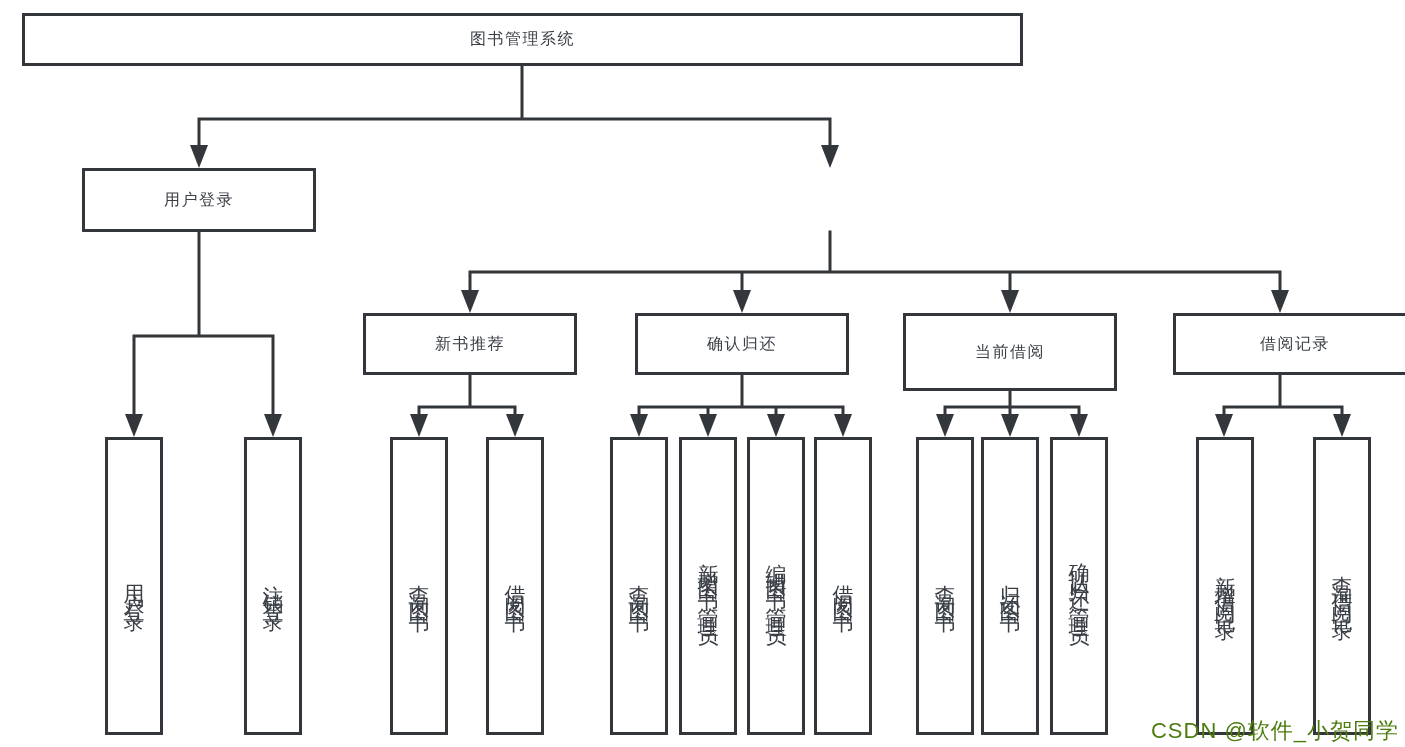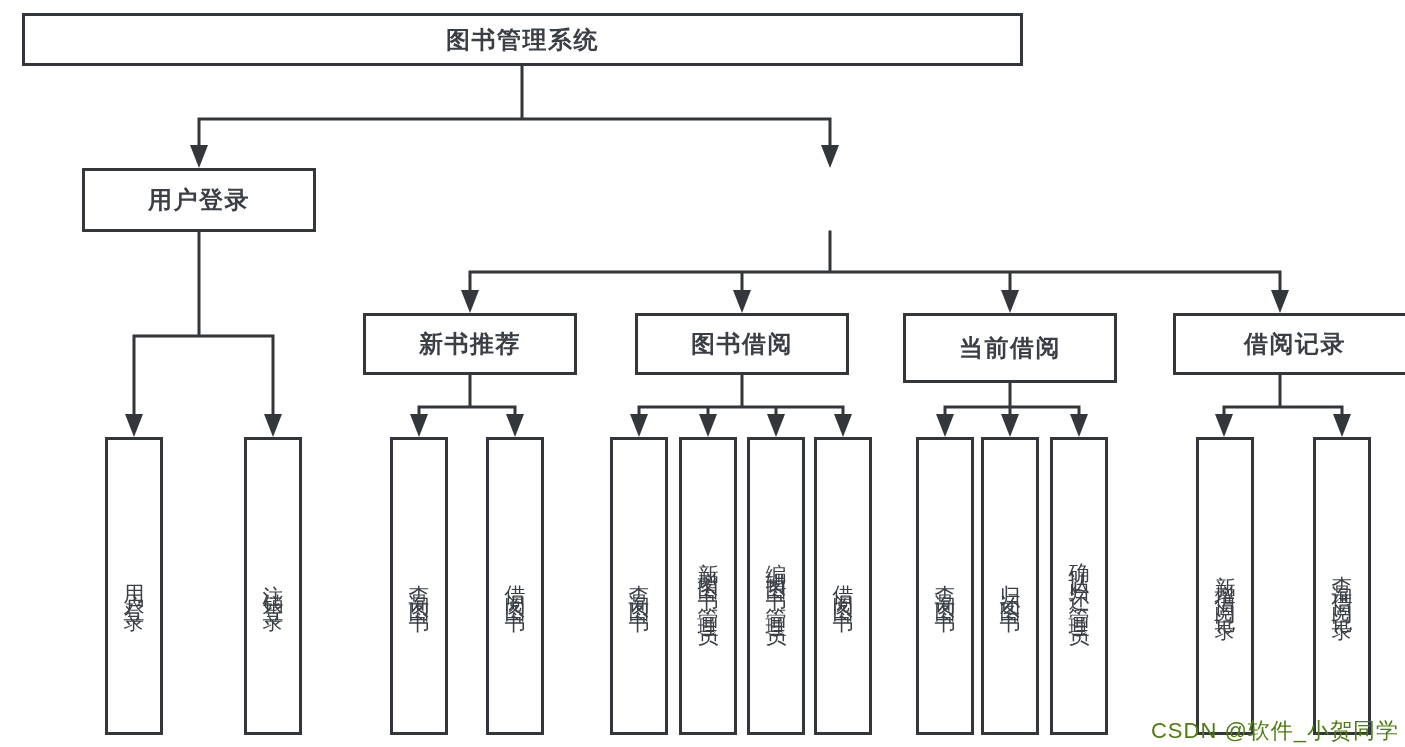--- a/index.html
+++ b/index.html
@@ -16,25 +16,24 @@
     left: 0; top: 0;
   }
   .hbox {
     position: absolute;
     box-sizing: border-box;
     background: #ffffff;
     border: 3px solid #33363b;
     display: flex;
     align-items: center;
     justify-content: center;
-    font-size: 24px;
+    font-size: 16px;
     letter-spacing: 1.5px;
     color: #3a3f46;
     white-space: nowrap;
-    font-weight: bold;
   }
   .vbox {
     position: absolute;
     box-sizing: border-box;
     top: 437px;
     width: 58px;
     height: 298px;
     background: #ffffff;
     border: 3px solid #33363b;
     display: flex;
@@ -99,22 +98,22 @@
       <polygon points="1215,414 1233,414 1224,437"></polygon>
       <polygon points="1333,414 1351,414 1342,437"></polygon>
     </g>
   </svg>
 
   <div class="hbox" style="left:22px; top:13px; width:1001px; height:53px;">图书管理系统</div>
 
   <div class="hbox" style="left:82px; top:168px; width:234px; height:64px;">用户登录</div>
 
   <div class="hbox" style="left:363px; top:313px; width:214px; height:62px;">新书推荐</div>
-  <div class="hbox" style="left:635px; top:313px; width:214px; height:62px;">图书借阅</div>
-  <div class="hbox" style="left:903px; top:313px; width:214px; height:70px;">当前借阅</div>
+  <div class="hbox" style="left:635px; top:313px; width:214px; height:62px;">确认归还</div>
+  <div class="hbox" style="left:903px; top:313px; width:214px; height:78px;">当前借阅</div>
   <div class="hbox" style="left:1173px; top:313px; width:244px; height:62px;">借阅记录</div>
 
   <div class="vbox" style="left:105px;">用户登录</div>
   <div class="vbox" style="left:244px;">注销登录</div>
 
   <div class="vbox" style="left:390px;">查询图书</div>
   <div class="vbox" style="left:486px;">借阅图书</div>
 
   <div class="vbox" style="left:610px;">查询图书</div>
   <div class="vbox" style="left:679px;">新增图书（管理员）</div>

